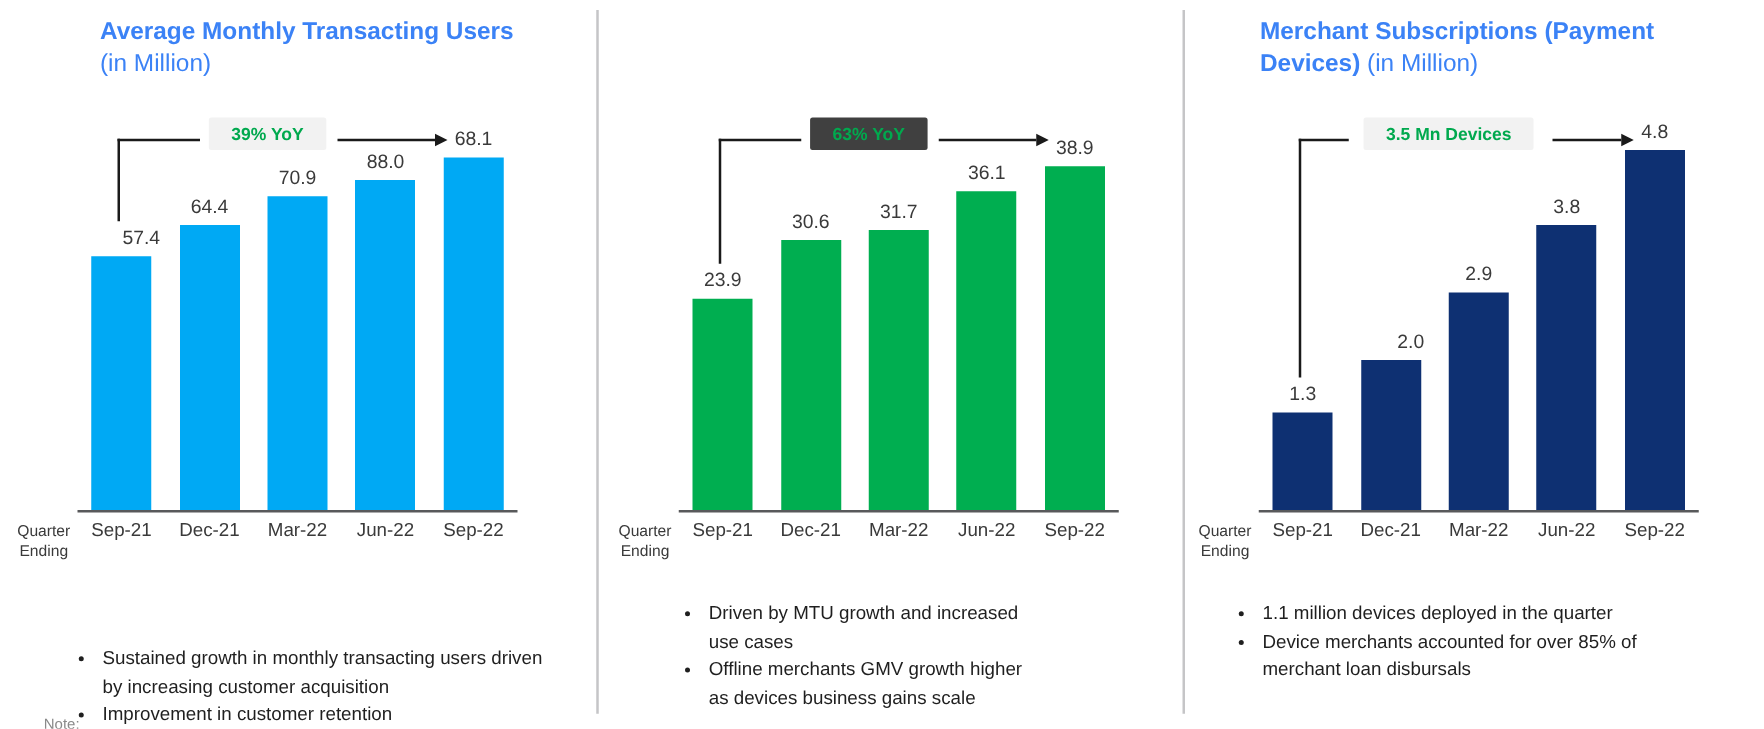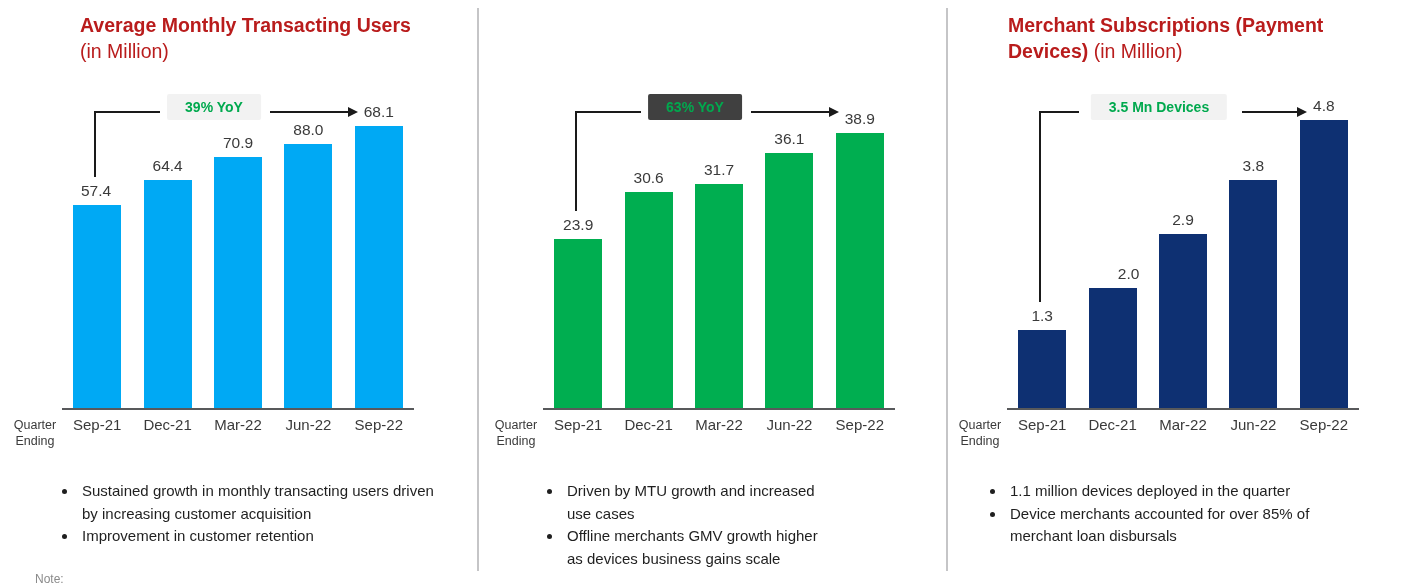--- a/index.html
+++ b/index.html
@@ -8,21 +8,21 @@
 
   .divider{position:absolute;top:8px;bottom:12px;width:2px;background:#c5c5c7;}
   #divider-1{left:477px;}
   #divider-2{left:946px;}
 
   .col{position:absolute;top:0;height:583px;}
   #col0{left:0;width:478px;}
   #col1{left:478px;width:468px;}
   #col2{left:948px;width:463px;}
 
-  .title{position:absolute;top:13px;margin:0;font-size:19.5px;line-height:1.33;color:#b91c1c;font-weight:normal;}
+  .title{position:absolute;top:13px;margin:0;font-size:19.5px;line-height:1.33;color:#3b82f6;font-weight:normal;}
   #col0 .title{left:80px;width:370px;}
   #col1 .title{left:78px;width:370px;}
   #col2 .title{left:60px;width:350px;}
   .tb{font-weight:bold;}
   .tu{font-weight:normal;}
   #col0 .tu{display:block;}
 
   .plotwrap{position:absolute;top:90px;}
   #col0 .plotwrap{left:62px;}
   #col1 .plotwrap{left:65px;}
@@ -32,41 +32,41 @@
   .bar{position:absolute;bottom:0;width:48px;}
   .vlabel{position:absolute;transform:translateX(-50%);font-size:15.5px;color:#3a3a3a;white-space:nowrap;}
   .xtick{position:absolute;top:326px;width:70px;text-align:center;font-size:15px;color:#3a3a3a;}
   .qlabel{position:absolute;top:327px;left:-52px;width:50px;text-align:center;font-size:12.5px;line-height:1.3;color:#3a3a3a;}
 
   .ann-box{position:absolute;top:4px;transform:translateX(-50%);background:#f2f2f2;padding:5px 18px;font-size:14px;font-weight:bold;white-space:nowrap;border-radius:2px;}
   .ann-line{position:absolute;background:#1a1a1a;}
   .ann-head{position:absolute;width:0;height:0;border-top:5px solid transparent;border-bottom:5px solid transparent;border-left:10px solid #1a1a1a;}
 
   .bullets{position:absolute;top:480px;margin:0;padding:0 0 0 20px;font-size:15px;line-height:1.5;color:#1f1f1f;}
-  #col0 .bullets{left:58px;width:356px;}
+  #col0 .bullets{left:58px;width:356px;margin-top:36px;}
   #col1 .bullets{left:65px;width:268px;}
   #col2 .bullets{left:38px;width:352px;}
   .bullets li{margin:0;padding-left:4px;}
 
   .note{position:absolute;left:35px;top:572px;font-size:12px;color:#8a8a8a;}
 </style>
 </head>
 <body>
 
 <div class="page">
 
   <section class="col" id="col0">
     <h2 class="title">
       <span class="tb">Average Monthly Transacting Users</span>
       <span class="tu">(in Million)</span>
     </h2>
     <div class="plotwrap">
       <div class="plot">
           <div class="bar" style="left: 11.2px; height: 203px; background: rgb(0, 169, 244);"></div>
-          <div class="vlabel" style="left: 34px; bottom: 208px;">57.4</div>
+          <div class="vlabel" style="left: 51px; bottom: 208px;">57.4</div>
           <div class="xtick" style="left: 0.2px;">Sep-21</div>
           <div class="bar" style="left: 81.6px; height: 228px; background: rgb(0, 169, 244);"></div>
           <div class="vlabel" style="left: 105.6px; bottom: 233px; text-align: center;">64.4</div>
           <div class="xtick" style="left: 70.6px;">Dec-21</div>
           <div class="bar" style="left: 152px; height: 251px; background: rgb(0, 169, 244);"></div>
           <div class="vlabel" style="left: 176px; bottom: 256px;">70.9</div>
           <div class="xtick" style="left: 141px;">Mar-22</div>
           <div class="bar" style="left: 222.4px; height: 264px; background: rgb(0, 169, 244);"></div>
           <div class="vlabel" style="left: 246.4px; bottom: 269px;">88.0</div>
           <div class="xtick" style="left: 211.4px;">Jun-22</div>

